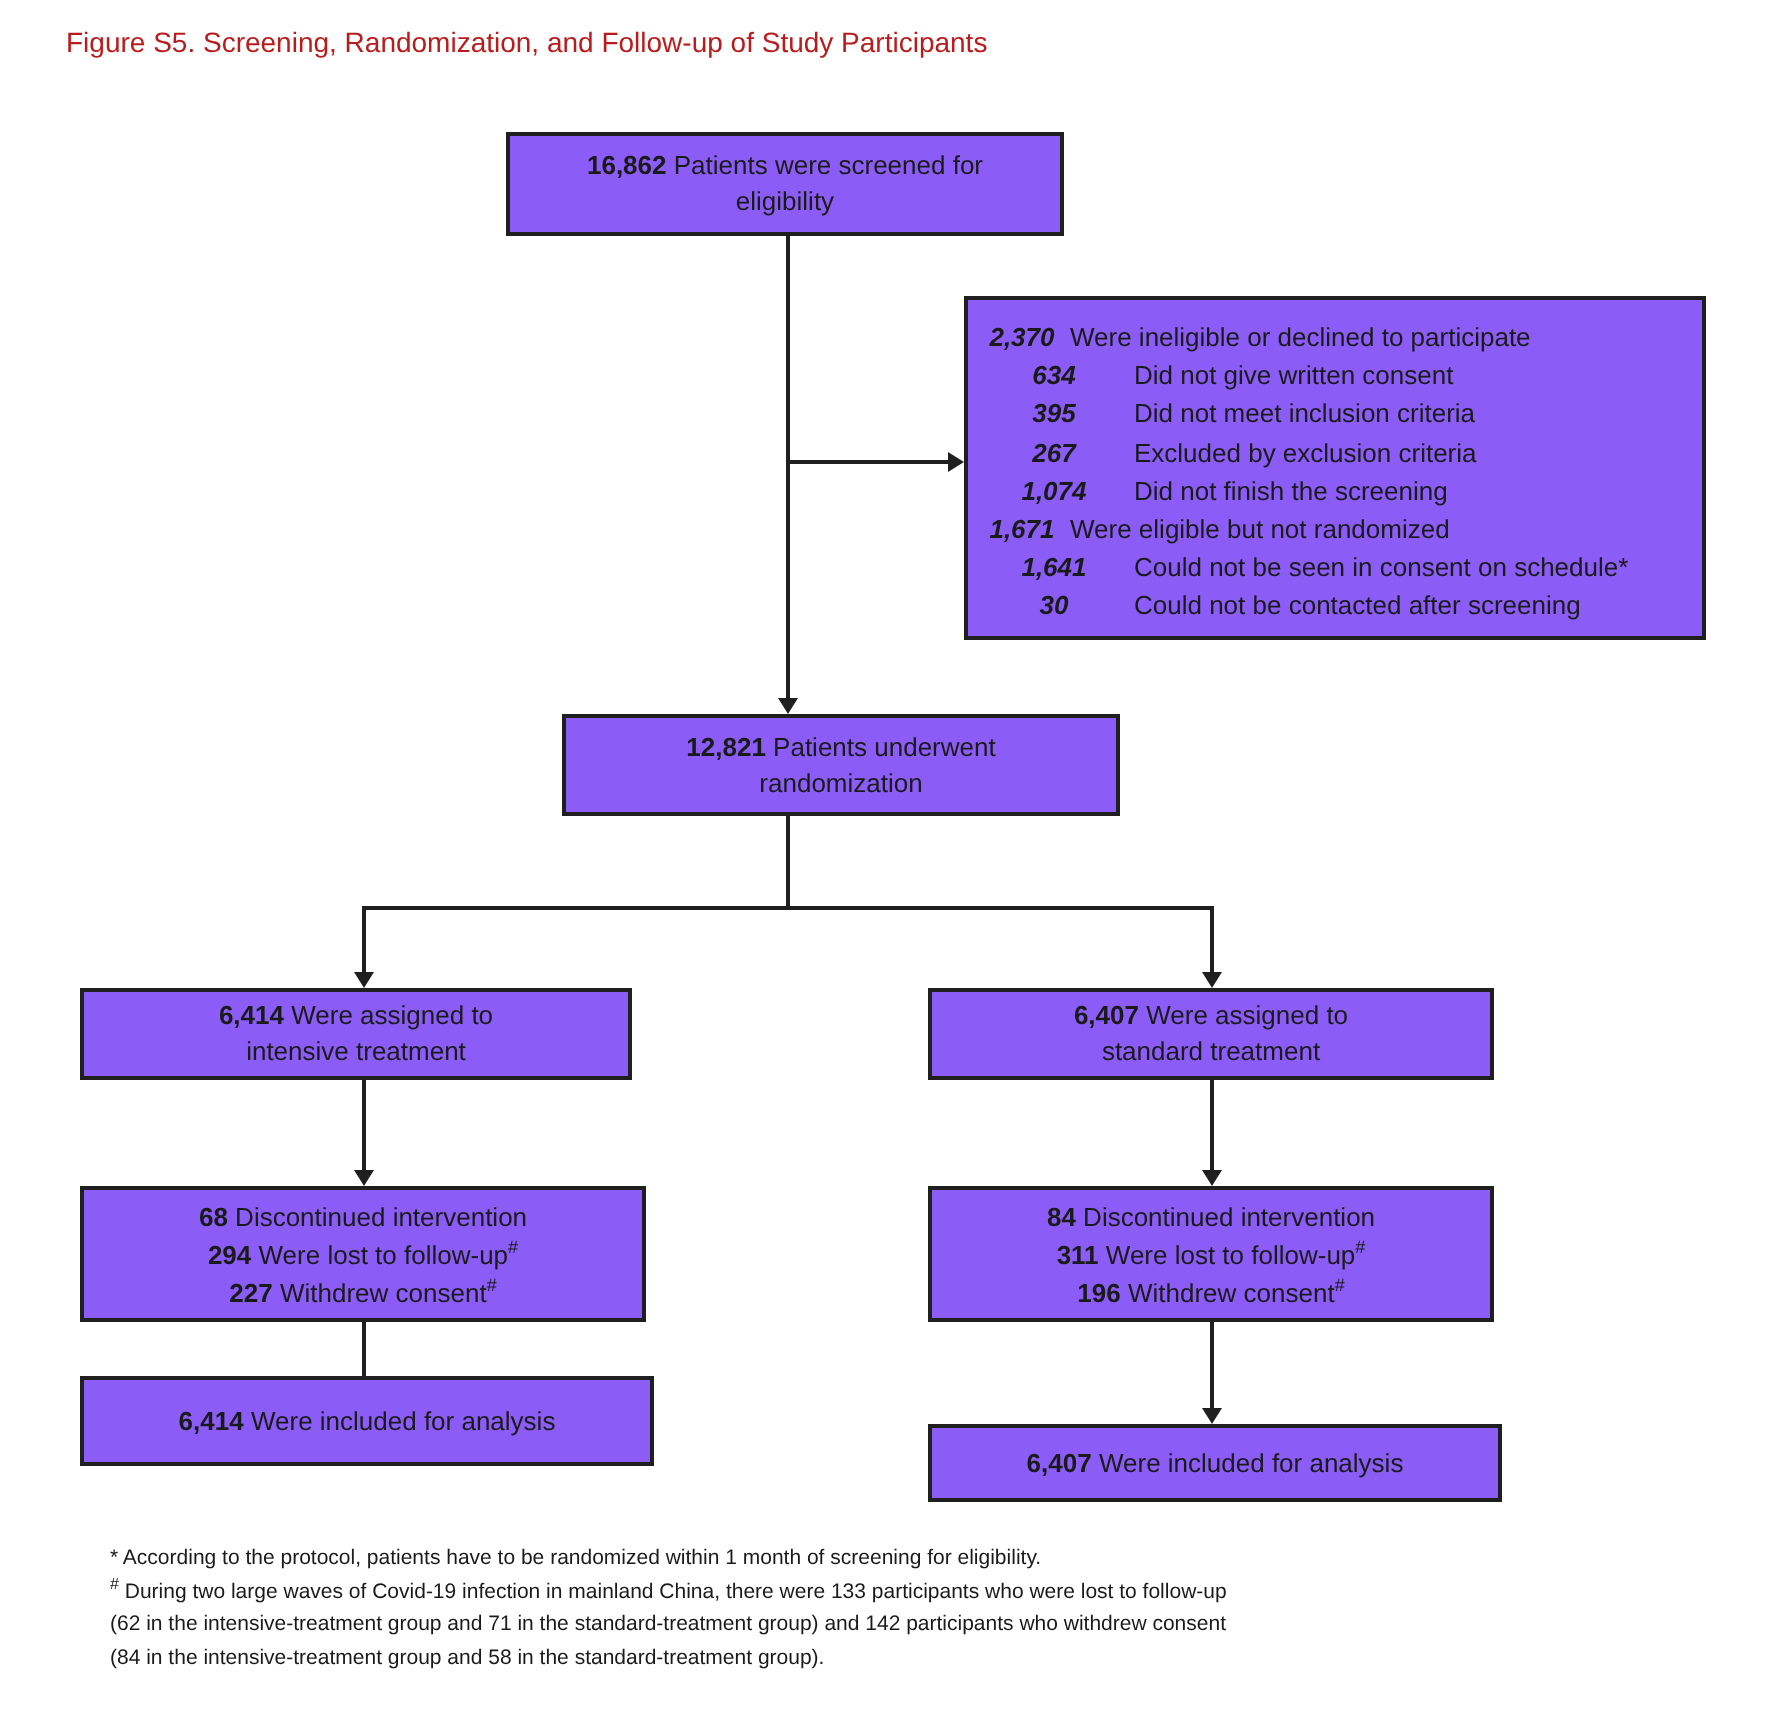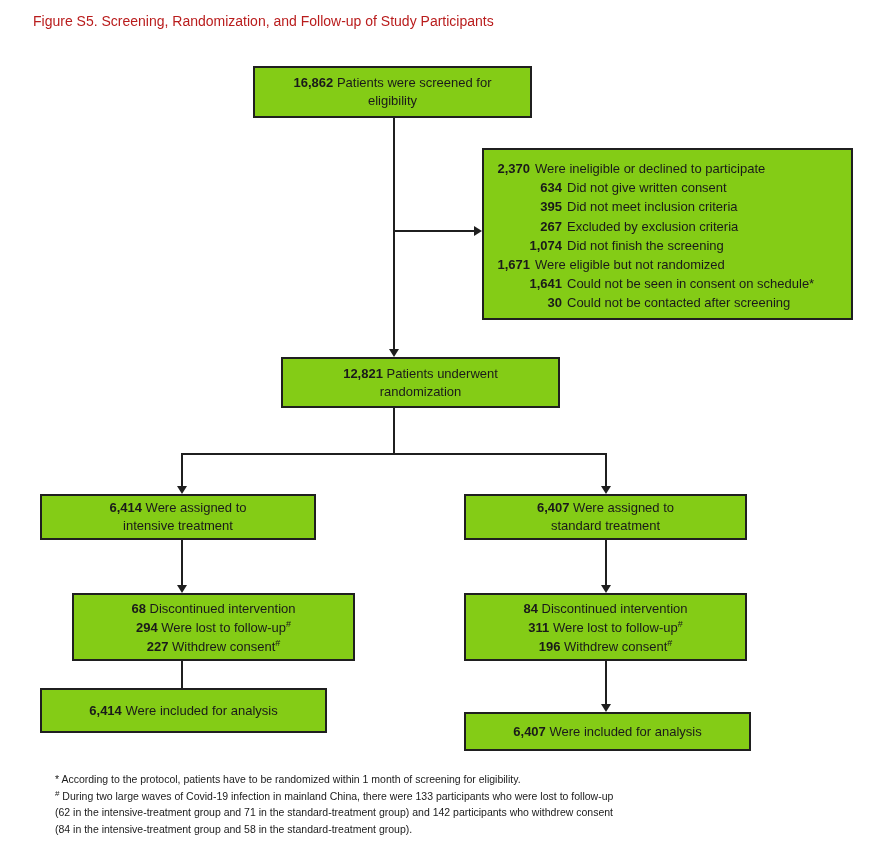--- a/index.html
+++ b/index.html
@@ -11,33 +11,33 @@
     color:#1a1a1a;
     overflow:hidden;
   }
   .fig-title{
     position:absolute;left:33px;top:12px;
     font-size:14px;line-height:18px;color:#b91c1c;
   }
   .box{
     position:absolute;
     border:2px solid #1f1f1f;
-    background:#84cc16;
+    background:#8b5cf6;
     box-sizing:border-box;
     font-size:13px;line-height:18px;
     display:flex;align-items:center;justify-content:center;
     text-align:center;
   }
   .box b{font-weight:bold;}
   .btxt{margin:0 auto;}
   
   .box.excl{align-items:flex-start;justify-content:flex-start;text-align:left;padding:9px 10px 0 8px;}
   .xlines{width:100%;}
   .xline{display:flex;line-height:19.2px;white-space:nowrap;}
-  .xnum{font-weight:bold;text-align:right;flex:0 0 38px;}
+  .xnum{font-weight:bold;text-align:center;flex:0 0 38px;font-style:italic;}
   .xline.indent1 .xnum{flex:0 0 70px;}
   .xtxt{margin-left:5px;}
   
   .box.disc{flex-direction:column;justify-content:center;}
   .dline{line-height:19px;white-space:nowrap;}
   sup.hash{font-size:9px;vertical-align:super;line-height:0;}
   
   .vline,.hline{position:absolute;background:#1f1f1f;}
   .vline{width:1.5px;}
   .hline{height:1.5px;}
@@ -136,21 +136,21 @@
       <b>6,407</b>
       <span>Were assigned to standard treatment</span>
     </div>
   </div>
 
   <div class="vline" style="left:181px;top:540px;height:45px;"></div>
   <div class="arr-down" style="left:177px;top:585px;"></div>
   <div class="vline" style="left:605px;top:540px;height:45px;"></div>
   <div class="arr-down" style="left:601px;top:585px;"></div>
 
-  <div class="box disc" style="left:40px;top:593px;width:283px;height:68px;margin-left:32px;">
+  <div class="box disc" style="left:40px;top:593px;width:283px;height:68px;">
       <div class="dline"><b>68</b><span> Discontinued intervention</span></div>
       <div class="dline"><b>294</b><span> Were lost to follow-up</span><sup class="hash">#</sup></div>
       <div class="dline"><b>227</b><span> Withdrew consent</span><sup class="hash">#</sup></div>
     </div>
   <div class="box disc" style="left:464px;top:593px;width:283px;height:68px;">
       <div class="dline"><b>84</b><span> Discontinued intervention</span></div>
       <div class="dline"><b>311</b><span> Were lost to follow-up</span><sup class="hash">#</sup></div>
       <div class="dline"><b>196</b><span> Withdrew consent</span><sup class="hash">#</sup></div>
     </div>
 

